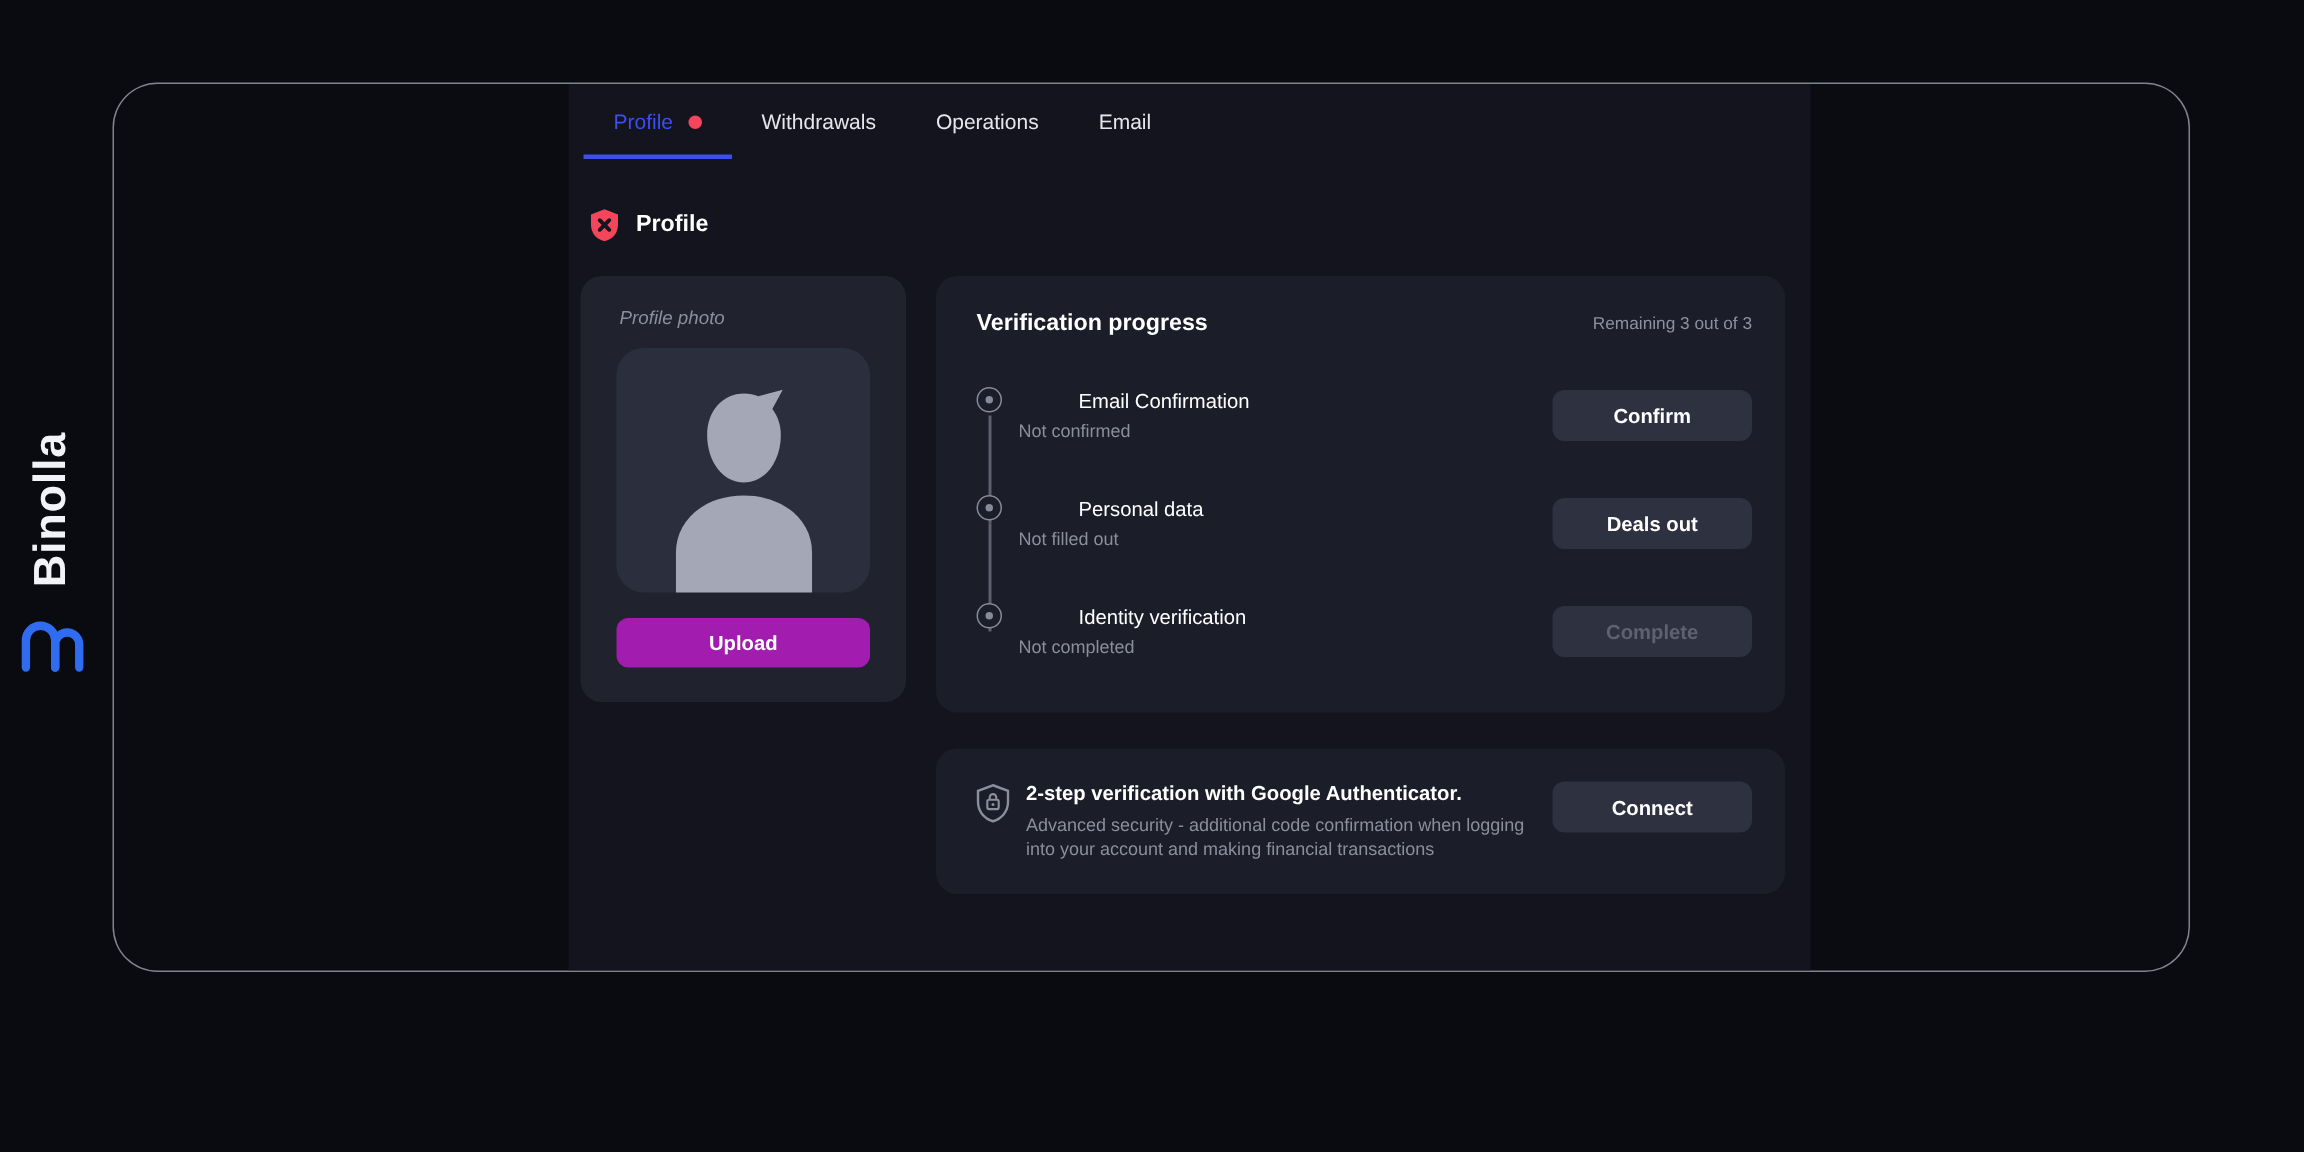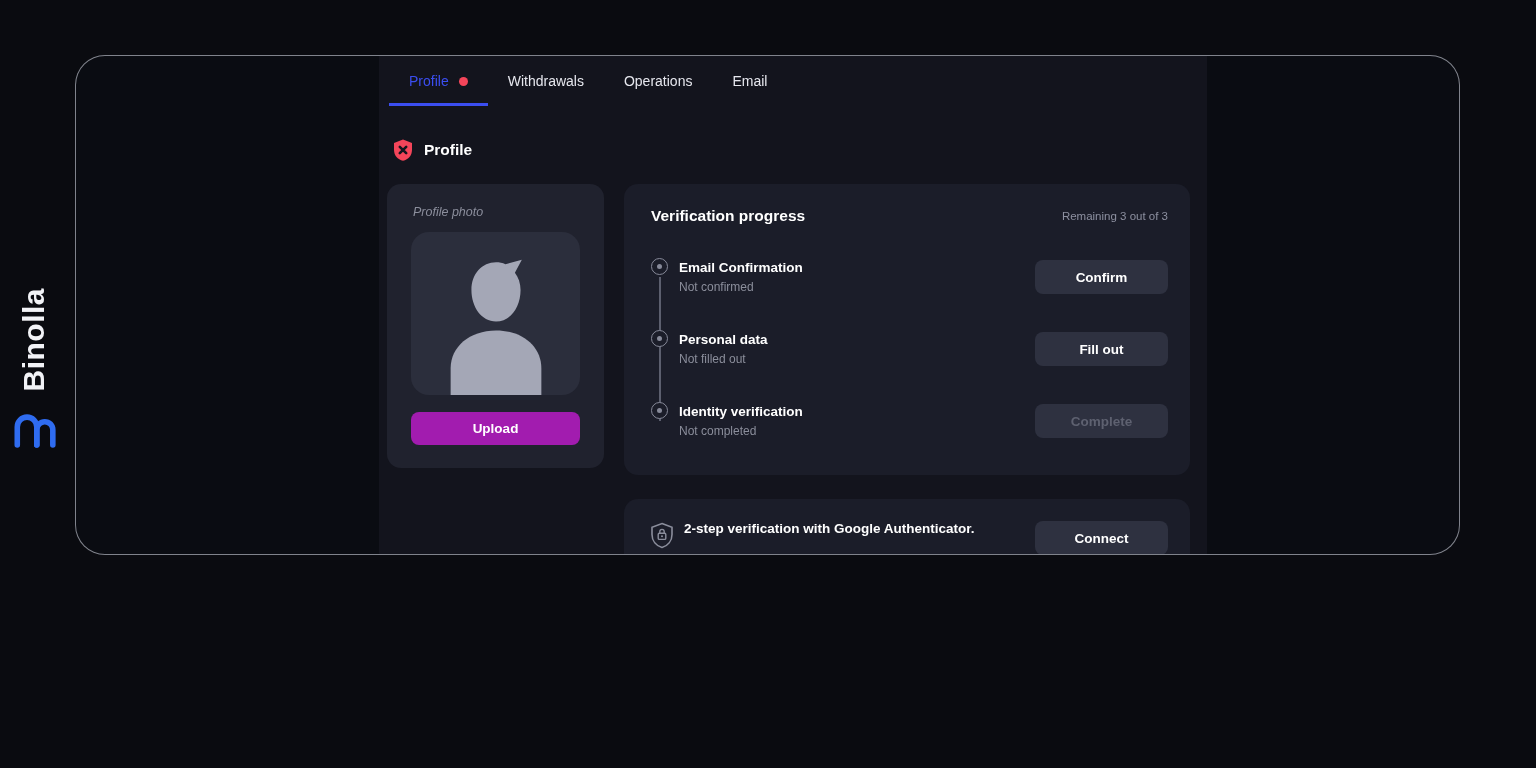--- a/index.html
+++ b/index.html
@@ -5,21 +5,21 @@
   * { margin:0; padding:0; box-sizing:border-box; }
   html,body { width:1536px; height:768px; background:#0a0b10; font-family:"Liberation Sans", sans-serif; overflow:hidden; }
   .page { position:relative; width:1536px; height:768px; background:#0a0b10; }
 
   
   .brand { position:absolute; left:8px; top:288px; width:52px; display:flex; flex-direction:column; align-items:center; gap:16px; }
   .brand-name { writing-mode:vertical-rl; transform:rotate(180deg); color:#f2f3f7; font-size:30px; font-weight:bold; letter-spacing:0.5px; }
   .brand-logo { width:46px; height:42px; }
 
   
-  .panel { position:absolute; left:75px; top:55px; width:1385px; height:500px;
+  .panel { position:absolute; left:75px; top:55px; width:1385px; height:593px;
            border:1px solid rgba(226,229,240,0.55); border-radius:30px; background:#0a0c12; overflow:hidden; }
   .content-col { position:absolute; left:303px; top:0; width:828px; height:100%; background:#13141d; }
 
   
   .tabs { display:flex; padding:0 0 0 10px; margin-top:5px; }
   .tab { display:flex; align-items:center; gap:10px; padding:12px 20px 14px; font-size:14px; color:#e6e7ee; cursor:pointer; border-bottom:3px solid transparent; }
   .tab.active { color:#3b4ef0; border-bottom-color:#3b4ef0; }
   .tab-dot { width:9px; height:9px; border-radius:50%; background:#f4455a; }
 
   
@@ -44,21 +44,21 @@
   .verify-head { display:flex; justify-content:space-between; align-items:center; }
   .verify-title { color:#fff; font-size:15.5px; font-weight:bold; }
   .verify-remaining { color:#8d90a0; font-size:11.5px; }
   .steps { margin-top:24px; }
   .step { position:relative; display:flex; justify-content:space-between; align-items:center; padding-left:28px; min-height:56px; margin-bottom:16px; }
   .step:last-child { margin-bottom:0; }
   .step-circle { position:absolute; left:0; top:50%; margin-top:-19px; width:17px; height:17px; border:1.5px solid #878a99; border-radius:50%; background:#1b1d29; z-index:1; }
   .step-circle::after { content:''; position:absolute; left:50%; top:50%; width:5px; height:5px; margin:-2.5px 0 0 -2.5px; border-radius:50%; background:#878a99; }
   .step:not(:last-child)::before { content:''; position:absolute; left:8px; top:50%; margin-top:0; width:1.5px; height:72px; background:#5c5f6e; }
   .step-text {}
-  .step-title { color:#fff; font-size:13.5px; font-weight:bold; }
+  .step-title { color:#fff; font-size:13.5px; font-weight:normal;margin-left:40px; }
   .step-status { color:#8b8e9b; font-size:12px; margin-top:5px; }
 
   .btn-dark { display:flex; align-items:center; justify-content:center; width:133px; height:34px; border:none; border-radius:8px;
               background:#2e3140; color:#fff; font-size:13.5px; font-weight:bold; cursor:pointer; font-family:inherit; flex:0 0 auto; }
   .btn-dark.disabled { color:#5e6170; cursor:default; }
 
   
   .info-card { width:566px; display:flex; align-items:flex-start; padding:22px 22px 22px 26px; }
   .info-icon { flex:0 0 24px; margin-right:10px; margin-top:1px; }
   .info-text { flex:1; padding-right:14px; }
@@ -137,21 +137,21 @@
                 </div>
                 <button class="btn-dark">Confirm</button>
               </div>
 
               <div class="step">
                 <span class="step-circle"></span>
                 <div class="step-text">
                   <div class="step-title">Personal data</div>
                   <div class="step-status">Not filled out</div>
                 </div>
-                <button class="btn-dark">Fill out</button>
+                <button class="btn-dark">Deals out</button>
               </div>
 
               <div class="step">
                 <span class="step-circle"></span>
                 <div class="step-text">
                   <div class="step-title">Identity verification</div>
                   <div class="step-status">Not completed</div>
                 </div>
                 <button class="btn-dark disabled">Complete</button>
               </div>
@@ -161,20 +161,21 @@
 
           <div class="card info-card">
             <svg class="info-icon" width="24" height="27" viewBox="0 0 24 27" fill="none">
               <path d="M12,1.5 L22,5.2 V12.5 C22,19 17.8,23.8 12,25.5 C6.2,23.8 2,19 2,12.5 V5.2 Z" stroke="#8b8e9c" stroke-width="1.6"></path>
               <rect x="8.2" y="11.2" width="7.6" height="6.2" rx="1.2" stroke="#8b8e9c" stroke-width="1.4"></rect>
               <path d="M9.8,11.2 V9.6 A2.2,2.2 0 0 1 14.2,9.6 V11.2" stroke="#8b8e9c" stroke-width="1.4"></path>
               <circle cx="12" cy="14.3" r="1" fill="#8b8e9c"></circle>
             </svg>
             <div class="info-text">
               <div class="info-title">2-step verification with Google Authenticator.</div>
+              <div class="info-desc">Advanced security - additional code confirmation when logging into your account and making financial transactions</div>
             </div>
             <button class="btn-dark">Connect</button>
           </div>
 
 
         </div>
       </div>
 
     </div>
   </div>

